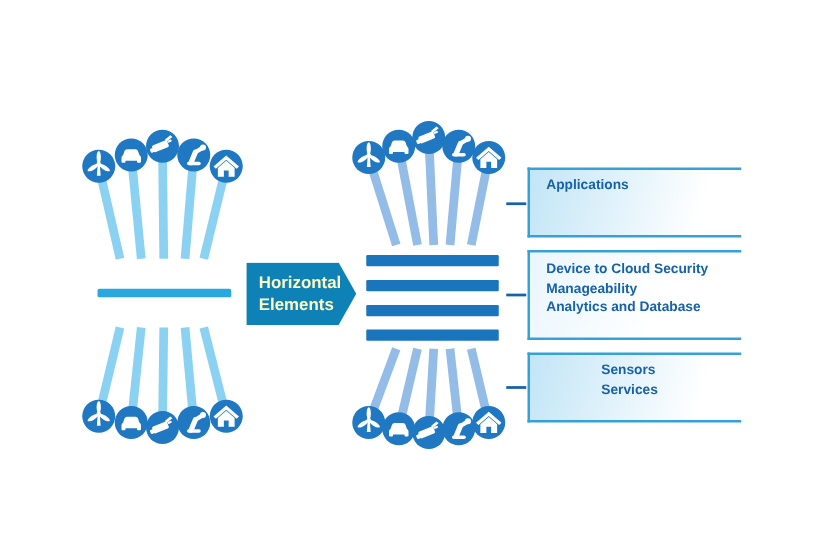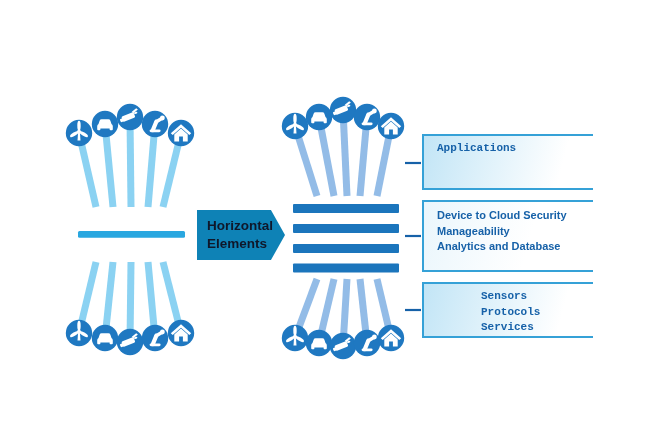--- a/index.html
+++ b/index.html
@@ -16,35 +16,35 @@
   .glyph{fill:#fff;}
   .lbar{fill:var(--left-bar,#29A7E0);}
   .rbar{fill:var(--right-bar,#1B75BC);}
   .connector{stroke:var(--connector,#1661A8);stroke-width:2.2;}
 
   
   .arrow{
     position:absolute;left:197px;top:210px;width:88px;height:50px;
     background:var(--arrow-bg,#0E82B6);
     clip-path:polygon(0% 0%,84% 0%,100% 50%,84% 100%,0% 100%);
-    color:#0f172a;font-weight:bold;font-size:13.5px;line-height:17.5px;
+    color:#fef9c3;font-weight:bold;font-size:13.5px;line-height:17.5px;
     padding:7px 0 0 10px;box-sizing:border-box;
   }
 
   
   .lbox{
     position:absolute;left:422px;width:171px;box-sizing:border-box;
     border-top:2px solid var(--box-border,#35A1D7);
     border-bottom:2px solid var(--box-border,#35A1D7);
     border-left:2px solid var(--box-border,#35A1D7);
   }
   #box1{top:134px;height:56px;background:linear-gradient(105deg,var(--box-grad,#C2E5F6) 0%,#fff 80%);}
   #box2{top:200px;height:72px;background:linear-gradient(105deg,var(--box2-grad,#EAF6FC) 0%,#fff 62%);}
   #box3{top:282px;height:56px;background:linear-gradient(105deg,var(--box-grad,#C2E5F6) 0%,#fff 80%);padding-left:44px;}
-  #box1 .inner,#box3 .inner{padding:5px 0 0 13px;font-family:Liberation Mono, monospace;}
+  #box1 .inner,#box3 .inner{padding:5px 0 0 13px;}
   #box2 .inner{padding:6px 0 0 13px;}
   .litem{font-size:11px;font-weight:bold;color:var(--label-text,#1661A8);line-height:15.6px;white-space:nowrap;}
 </style>
 </head>
 <body>
 
 <div class="canvas">
 
   <svg width="664" height="443" viewBox="0 0 664 443">
     <defs>
@@ -227,18 +227,17 @@
     <div class="inner">
       <div class="litem">Device to Cloud Security</div>
       <div class="litem">Manageability</div>
       <div class="litem">Analytics and Database</div>
     </div>
   </div>
 
   <div class="lbox" id="box3">
     <div class="inner">
       <div class="litem">Sensors</div>
-      <div class="litem">Protocols</div>
       <div class="litem">Services</div>
     </div>
   </div>
 
 </div>
 
 </body></html>

